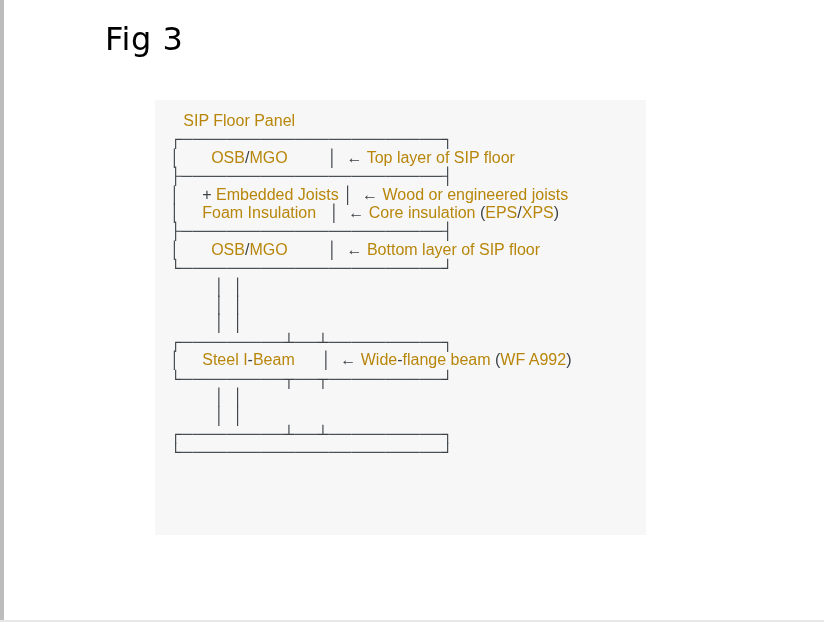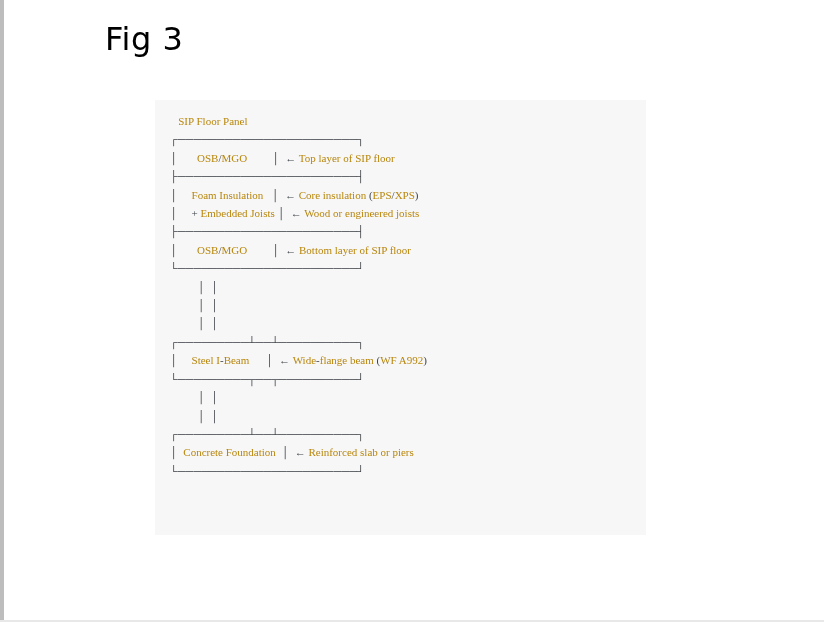--- a/index.html
+++ b/index.html
@@ -33,52 +33,51 @@
     letter-spacing: 0.5px;
   }
   .code-panel {
     position: absolute; left: 155px; top: 100px;
     width: 491px; height: 435px;
     background: var(--panel_bg);
     overflow: hidden;
   }
   .ascii-diagram {
     padding: 12px 0 0 15px;
-    font-family: Liberation Serif, serif;
-    font-size: 11px;
+    font-family: Liberation Sans, sans-serif;
+    font-size: 16px;
     line-height: 18.4px;
   }
   .code-line { white-space: pre; }
   .tok-word { color: var(--word); }
   .tok-struct { color: var(--structure); }
 </style>
 </head>
 <body>
 
 <div class="window-edge-left"></div>
 <div class="window-edge-bottom"></div>
 
 <h2 class="fig-title">Fig 3</h2>
 
 <div class="code-panel">
   <div class="ascii-diagram">
       <div class="code-line"><span class="tok-struct">   </span><span class="tok-word">SIP Floor Panel</span></div>
       <div class="code-line"><span class="tok-struct">┌───────────────────────┐</span></div>
       <div class="code-line"><span class="tok-struct">│       </span><span class="tok-word">OSB</span><span class="tok-struct">/</span><span class="tok-word">MGO</span><span class="tok-struct">         │  ← </span><span class="tok-word">Top layer of SIP floor</span></div>
       <div class="code-line"><span class="tok-struct">├───────────────────────┤</span></div>
+      <div class="code-line"><span class="tok-struct">│     + </span><span class="tok-word">Embedded Joists</span><span class="tok-struct"> │  ← </span><span class="tok-word">Wood or engineered joists</span></div>
       <div class="code-line"><span class="tok-struct">│     </span><span class="tok-word">Foam Insulation</span><span class="tok-struct">   │  ← </span><span class="tok-word">Core insulation</span><span class="tok-struct"> (</span><span class="tok-word">EPS</span><span class="tok-struct">/</span><span class="tok-word">XPS</span><span class="tok-struct">)</span></div>
-      <div class="code-line"><span class="tok-struct">│     + </span><span class="tok-word">Embedded Joists</span><span class="tok-struct"> │  ← </span><span class="tok-word">Wood or engineered joists</span></div>
       <div class="code-line"><span class="tok-struct">├───────────────────────┤</span></div>
       <div class="code-line"><span class="tok-struct">│       </span><span class="tok-word">OSB</span><span class="tok-struct">/</span><span class="tok-word">MGO</span><span class="tok-struct">         │  ← </span><span class="tok-word">Bottom layer of SIP floor</span></div>
       <div class="code-line"><span class="tok-struct">└───────────────────────┘</span></div>
       <div class="code-line"><span class="tok-struct">          │  │</span></div>
       <div class="code-line"><span class="tok-struct">          │  │</span></div>
       <div class="code-line"><span class="tok-struct">          │  │</span></div>
       <div class="code-line"><span class="tok-struct">┌─────────┴──┴──────────┐</span></div>
       <div class="code-line"><span class="tok-struct">│     </span><span class="tok-word">Steel I</span><span class="tok-struct">-</span><span class="tok-word">Beam</span><span class="tok-struct">      │  ← </span><span class="tok-word">Wide</span><span class="tok-struct">-</span><span class="tok-word">flange beam</span><span class="tok-struct"> (</span><span class="tok-word">WF A992</span><span class="tok-struct">)</span></div>
       <div class="code-line"><span class="tok-struct">└─────────┬──┬──────────┘</span></div>
       <div class="code-line"><span class="tok-struct">          │  │</span></div>
       <div class="code-line"><span class="tok-struct">          │  │</span></div>
       <div class="code-line"><span class="tok-struct">┌─────────┴──┴──────────┐</span></div>
-      <div class="code-line"><span class="tok-struct">│  </span><span class="tok-word">Concrete Foundation</span><span class="tok-struct">  │  ← </span><span class="tok-word">Reinforced slab or piers</span></div>
       <div class="code-line"><span class="tok-struct">└───────────────────────┘</span></div>
     </div>
 </div>
 
 </body></html>

